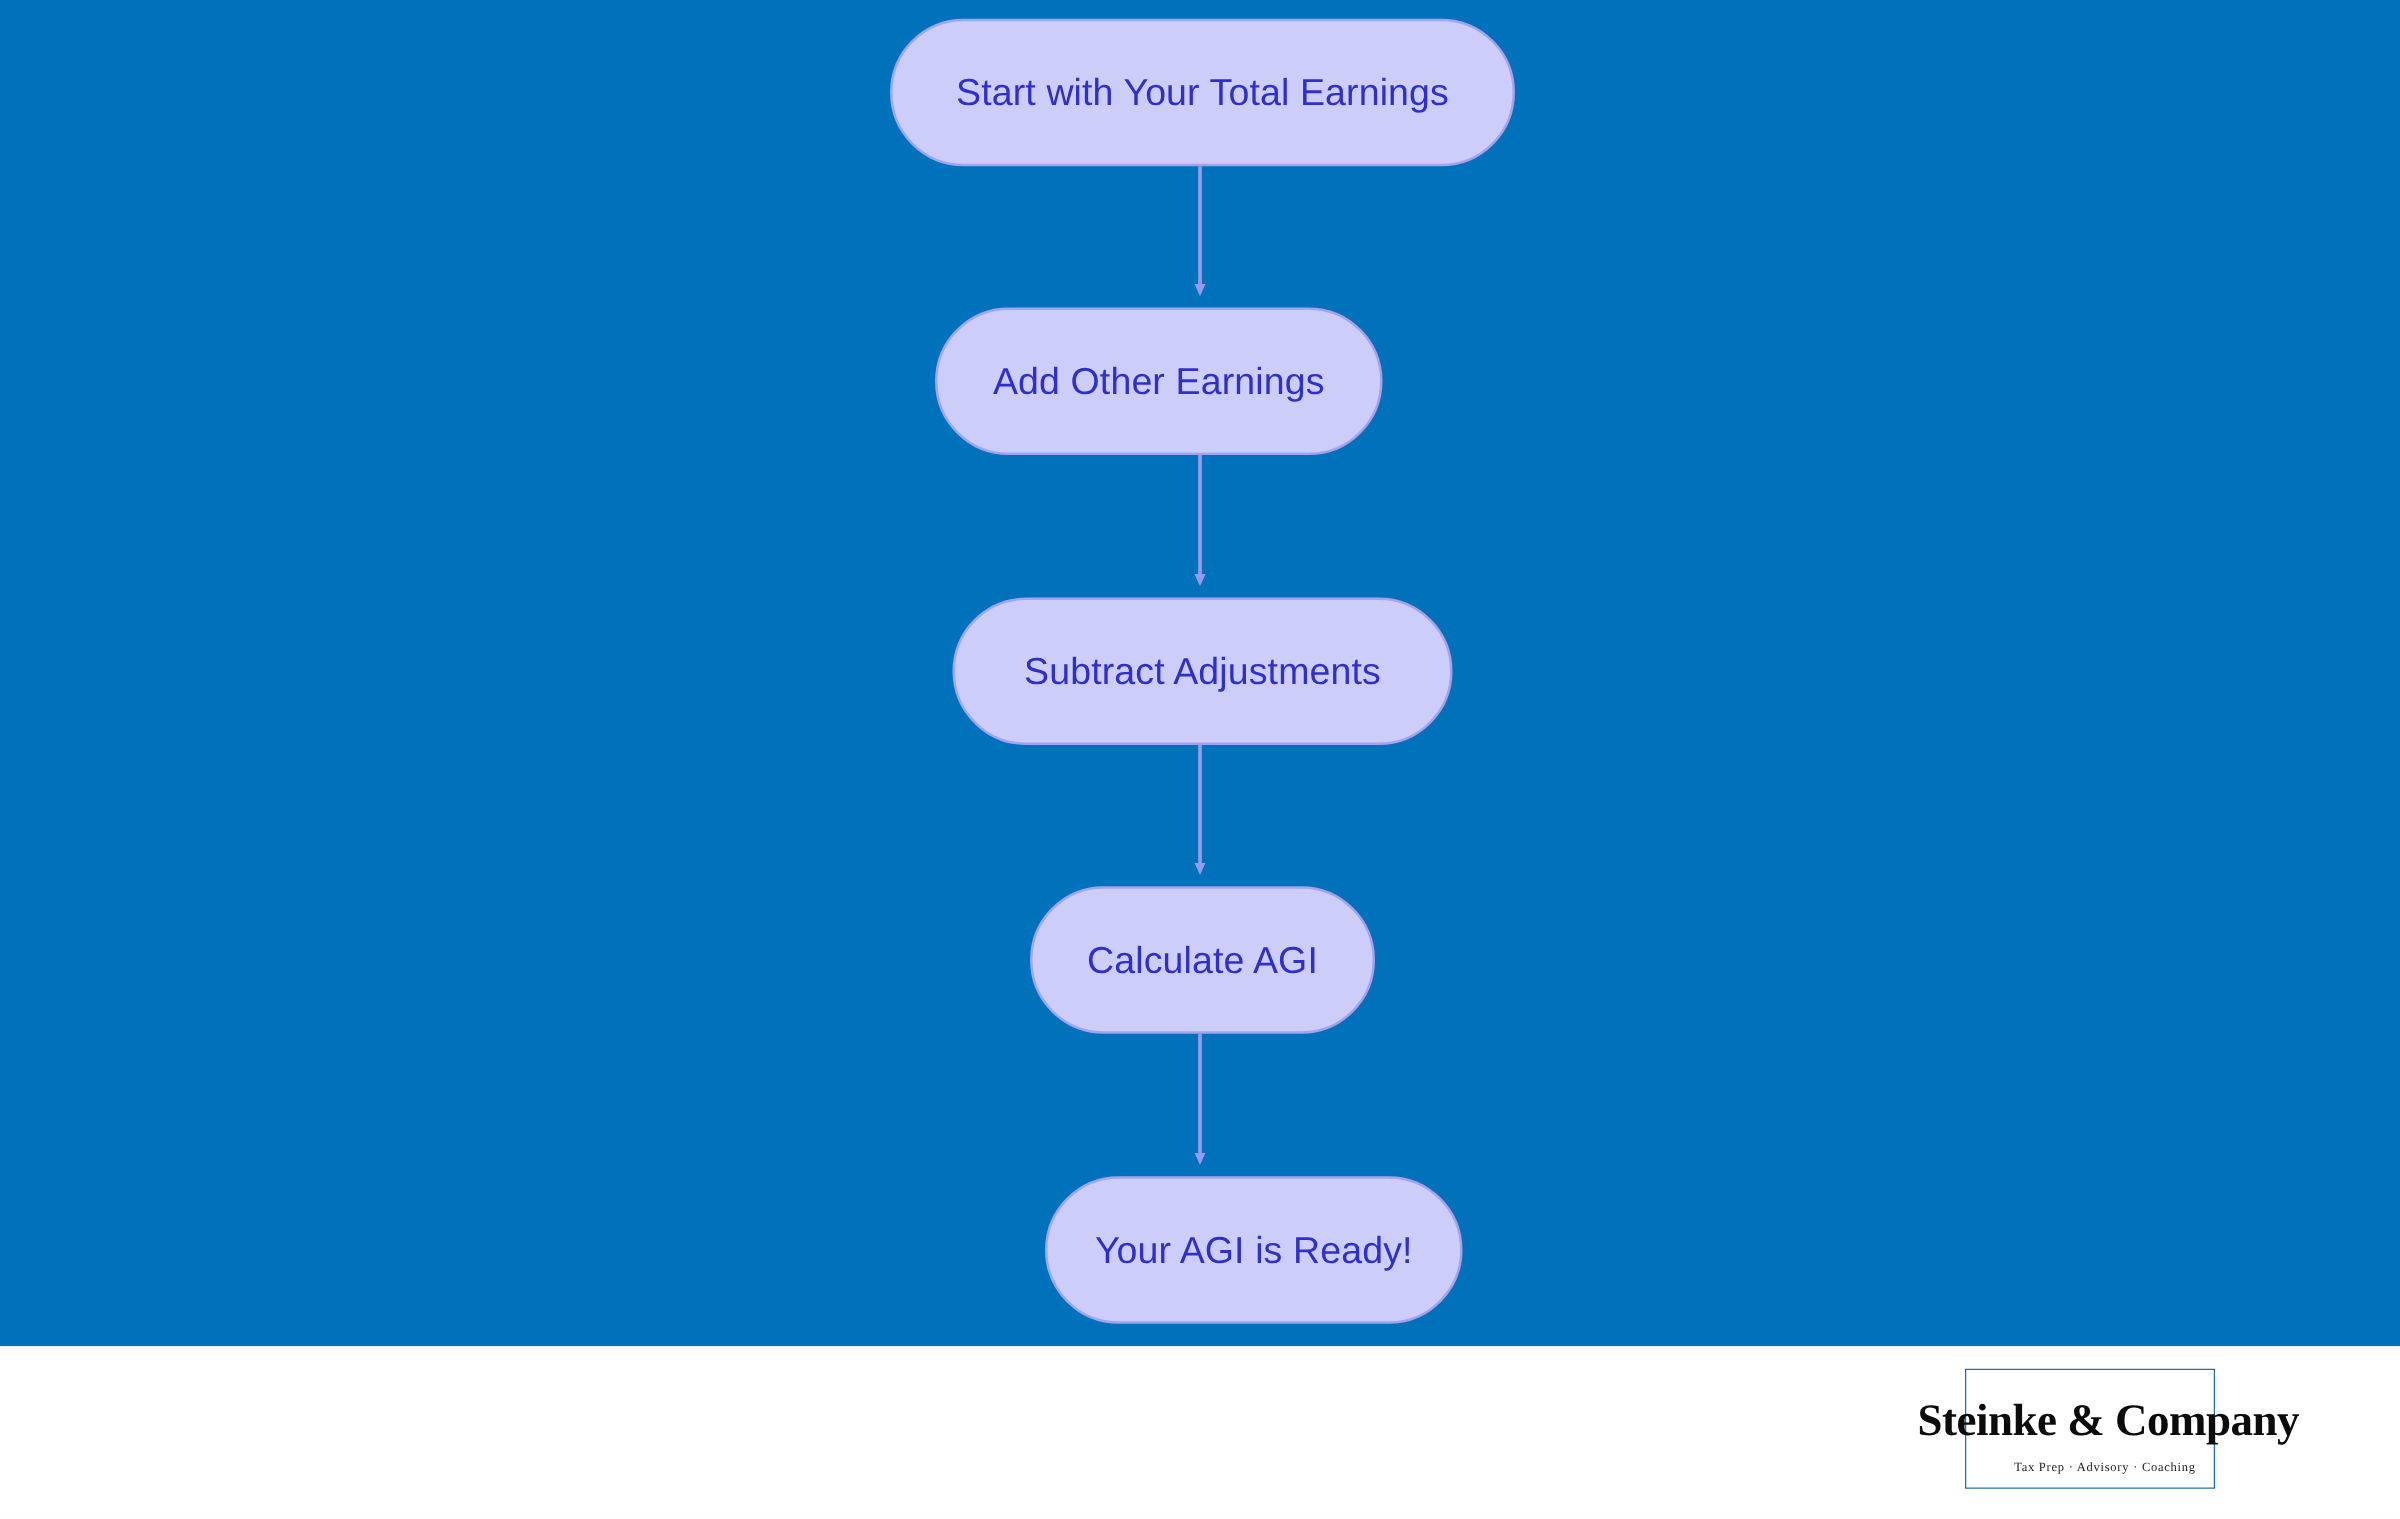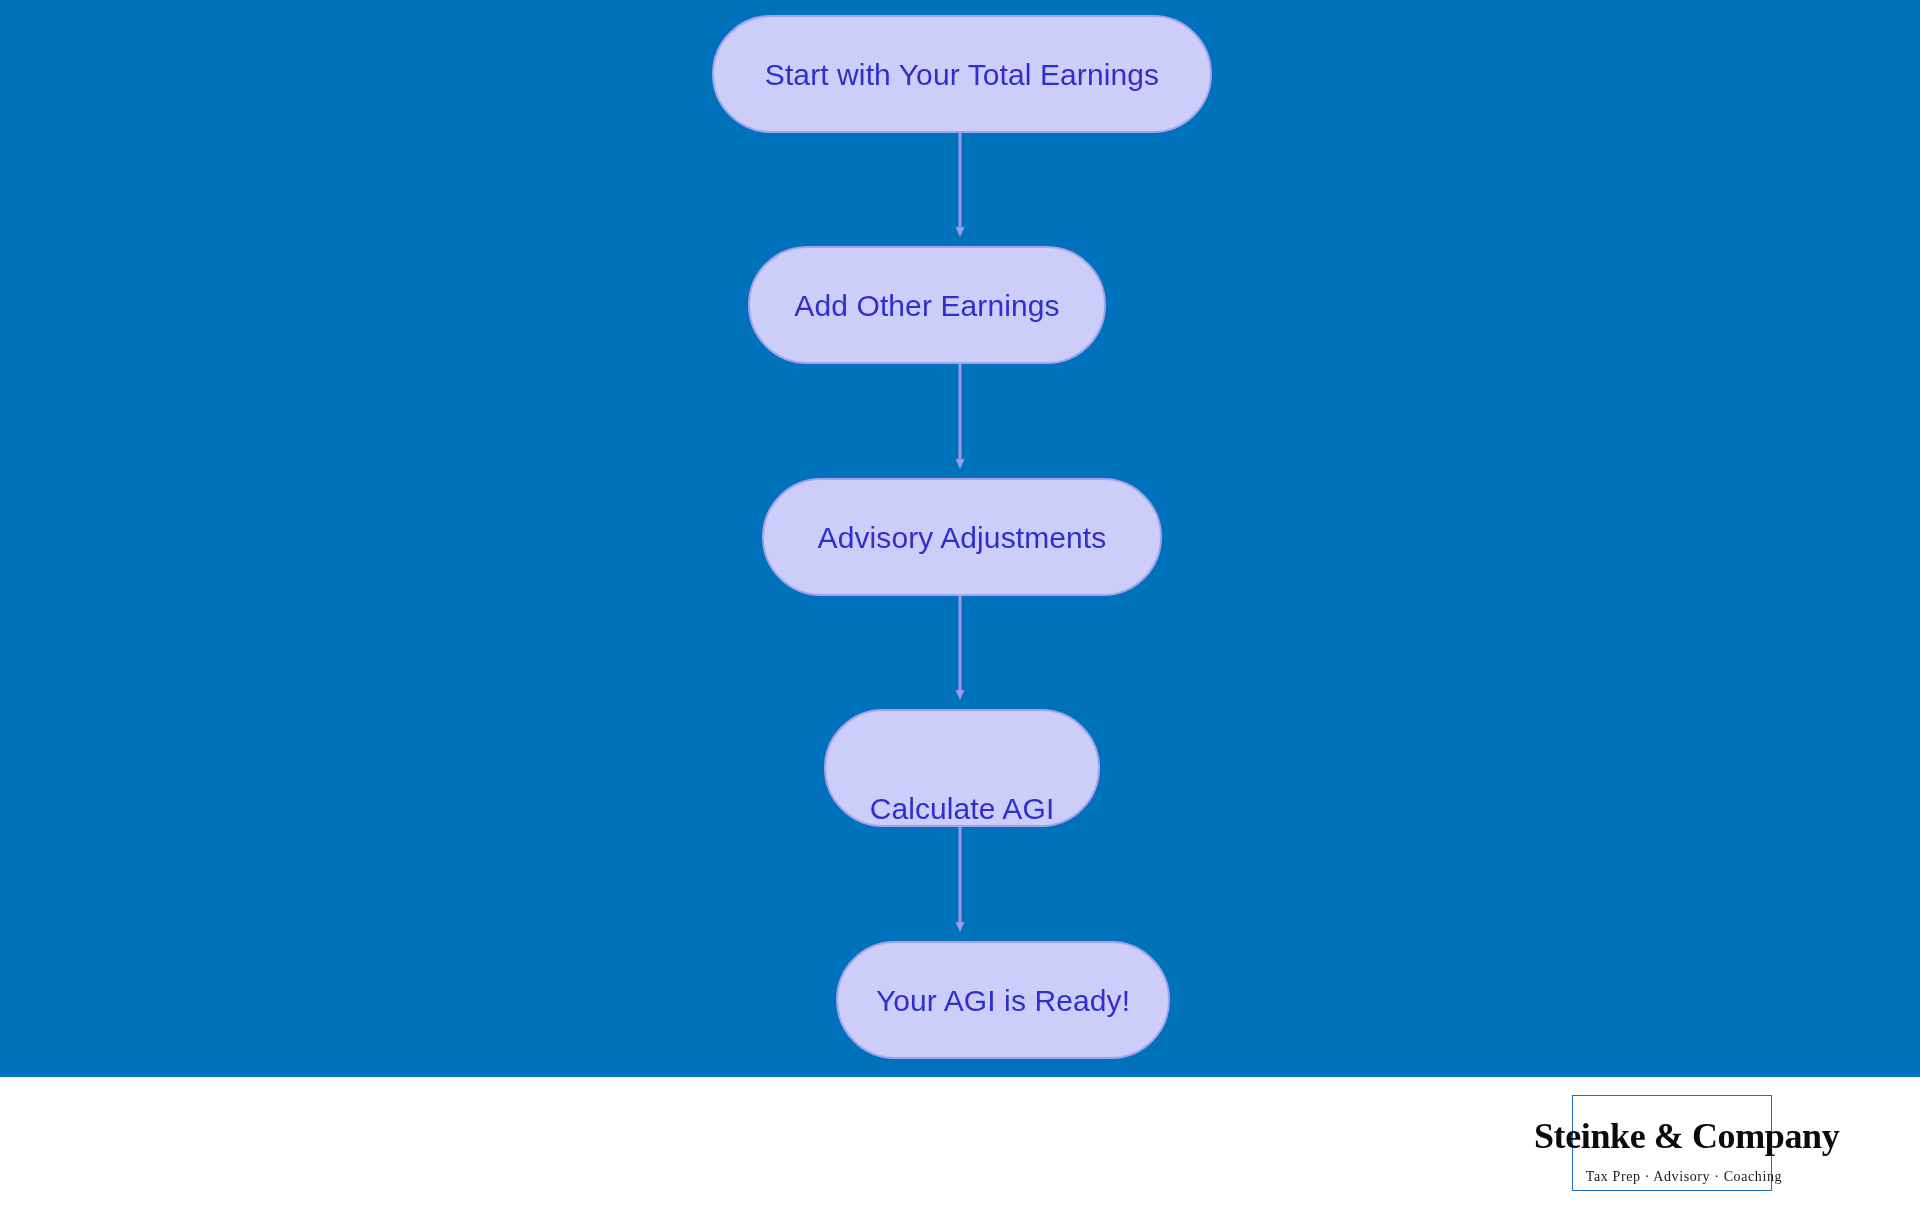--- a/index.html
+++ b/index.html
@@ -105,21 +105,21 @@
     white-space: nowrap;
   }
 
   #logo-tagline {
     position: absolute;
     left: -38px;
     top: 82px;
     width: 300px;
     text-align: center;
     font-family: "Liberation Serif", serif;
-    font-size: 14px;
+    font-size: 10px;
     letter-spacing: 0.6px;
     color: #1a1a1a;
     white-space: nowrap;
   }
 </style>
 </head>
 <body>
 
 <div id="page">
 
@@ -148,24 +148,24 @@
 
     <div class="node" id="node-1" style="left: 712px; top: 15px; width: 500px; height: 118px; background: rgb(205, 205, 249); border-color: rgb(163, 163, 239);">
       <span class="node-label" style="color: rgb(47, 47, 203);">Start with Your Total Earnings</span>
     </div>
 
     <div class="node" id="node-2" style="left: 748px; top: 246px; width: 358px; height: 118px; background: rgb(205, 205, 249); border-color: rgb(163, 163, 239);">
       <span class="node-label" style="color: rgb(47, 47, 203);">Add Other Earnings</span>
     </div>
 
     <div class="node" id="node-3" style="left: 762px; top: 478px; width: 400px; height: 118px; background: rgb(205, 205, 249); border-color: rgb(163, 163, 239);">
-      <span class="node-label" style="color: rgb(47, 47, 203);">Advisory Adjustments</span>
+      <span class="node-label" style="color: rgb(47, 47, 203);">Subtract Adjustments</span>
     </div>
 
-    <div class="node" id="node-4" style="left: 824px; top: 709px; width: 276px; height: 118px; background: rgb(205, 205, 249); border-color: rgb(163, 163, 239); align-items: flex-end;">
+    <div class="node" id="node-4" style="left: 824px; top: 709px; width: 276px; height: 118px; background: rgb(205, 205, 249); border-color: rgb(163, 163, 239);">
       <span class="node-label" style="color: rgb(47, 47, 203);">Calculate AGI</span>
     </div>
 
     <div class="node" id="node-5" style="left: 836px; top: 941px; width: 334px; height: 118px; background: rgb(205, 205, 249); border-color: rgb(163, 163, 239);">
       <span class="node-label" style="color: rgb(47, 47, 203);">Your AGI is Ready!</span>
     </div>
 
   </div>
 
   <div id="footer" style="background: rgb(255, 255, 255);">

